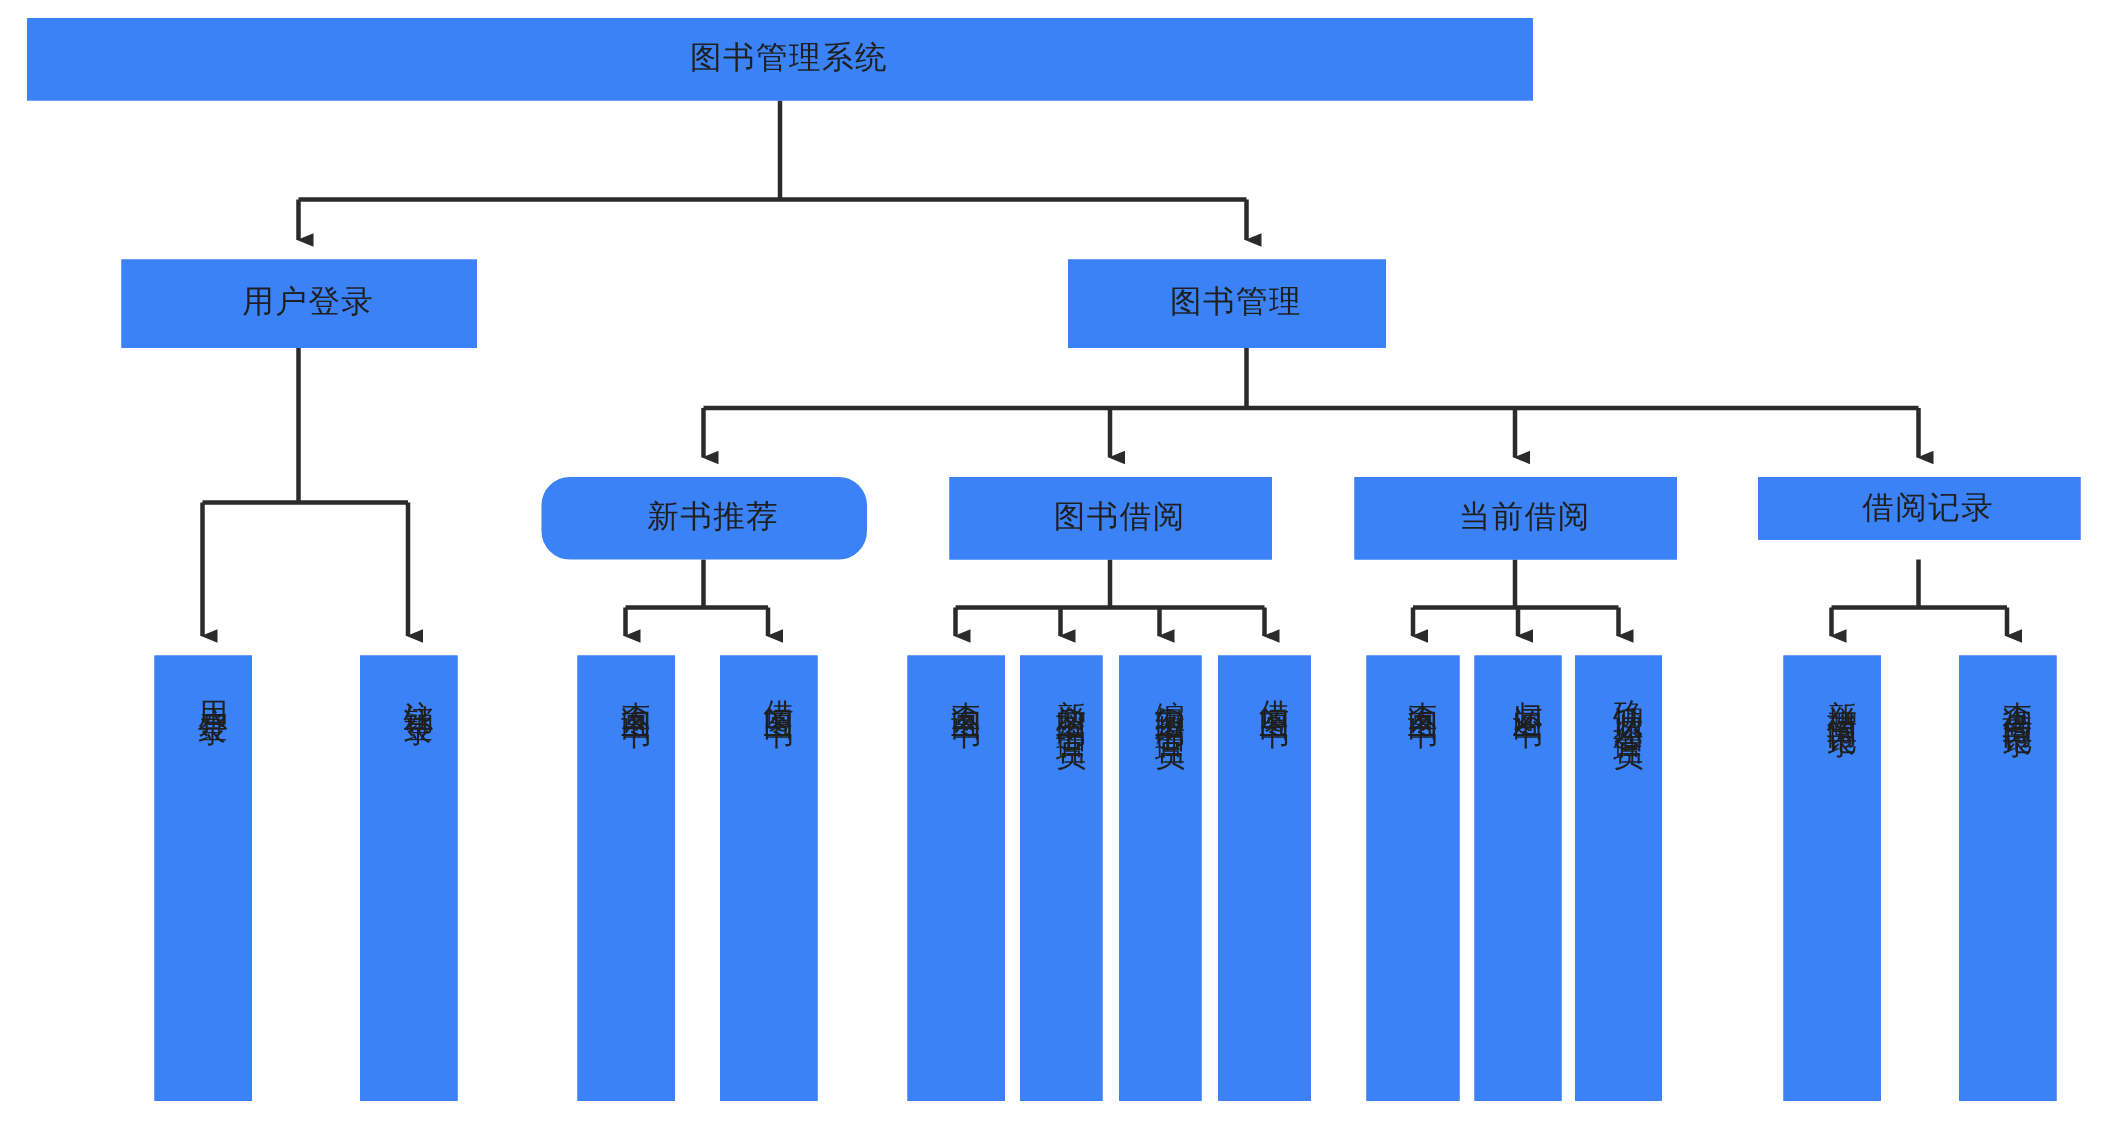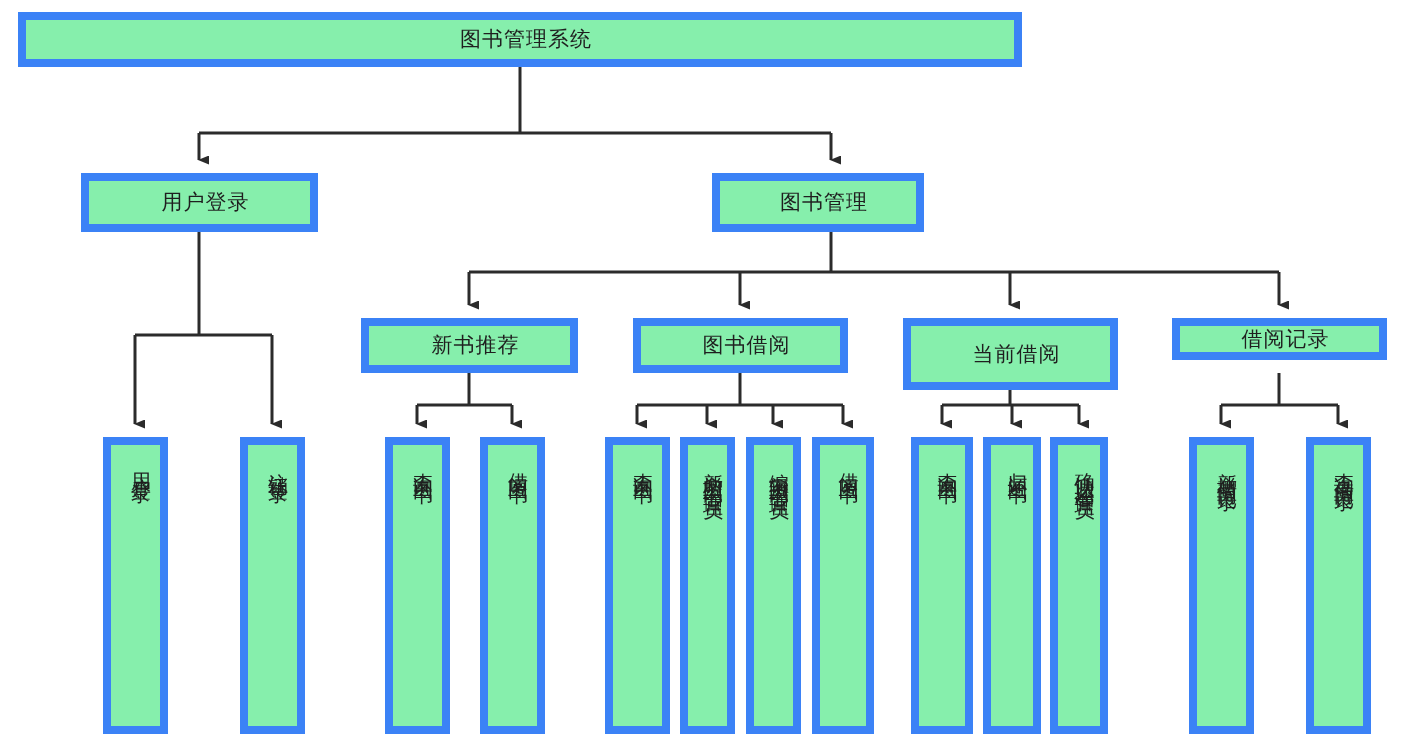--- a/index.html
+++ b/index.html
@@ -23,22 +23,22 @@
     position: absolute;
     left: 0;
     top: 0;
     width: 1405px;
     height: 747px;
     pointer-events: none;
   }
   .node-box {
     position: absolute;
     box-sizing: border-box;
-    border: 8px solid #3b82f6;
-    background: #86efac;
+    border: 2px solid #3b82f6;
+    background: #3b82f6;
     display: flex;
     align-items: center;
     justify-content: center;
     z-index: 2;
     padding-left: 12px;
   }
   .node-label {
     font-size: 21px;
     line-height: 1.15;
     color: #1f1f1f;
@@ -130,27 +130,27 @@
     <span class="node-label">图书管理系统</span>
   </div>
 
   <div class="node-box lvl2" id="node-l2-0" style="left: 81px; top: 173px; width: 237px; height: 59px;">
     <span class="node-label">用户登录</span>
   </div>
   <div class="node-box lvl2" id="node-l2-1" style="left: 712px; top: 173px; width: 212px; height: 59px;">
     <span class="node-label">图书管理</span>
   </div>
 
-  <div class="node-box lvl3" id="node-l3-0" style="left: 361px; top: 318px; width: 217px; height: 55px;">
+  <div class="node-box lvl3" id="node-l3-0" style="left: 361px; top: 318px; width: 217px; height: 55px; border-radius: 19px;">
     <span class="node-label">新书推荐</span>
   </div>
   <div class="node-box lvl3" id="node-l3-1" style="left: 633px; top: 318px; width: 215px; height: 55px; justify-content: center;">
     <span class="node-label">图书借阅</span>
   </div>
-  <div class="node-box lvl3" id="node-l3-2" style="left: 903px; top: 318px; width: 215px; height: 72px;">
+  <div class="node-box lvl3" id="node-l3-2" style="left: 903px; top: 318px; width: 215px; height: 55px;">
     <span class="node-label">当前借阅</span>
   </div>
   <div class="node-box lvl3" id="node-l3-3" style="left: 1172px; top: 318px; width: 215px; height: 42px;">
     <span class="node-label">借阅记录</span>
   </div>
 
   <div class="node-box leaf" id="node-leaf-0" style="left: 103px; top: 437px; width: 65px; height: 297px;">
     <span class="node-label">用户登录</span>
   </div>
   <div class="node-box leaf" id="node-leaf-1" style="left: 240px; top: 437px; width: 65px; height: 297px;">

